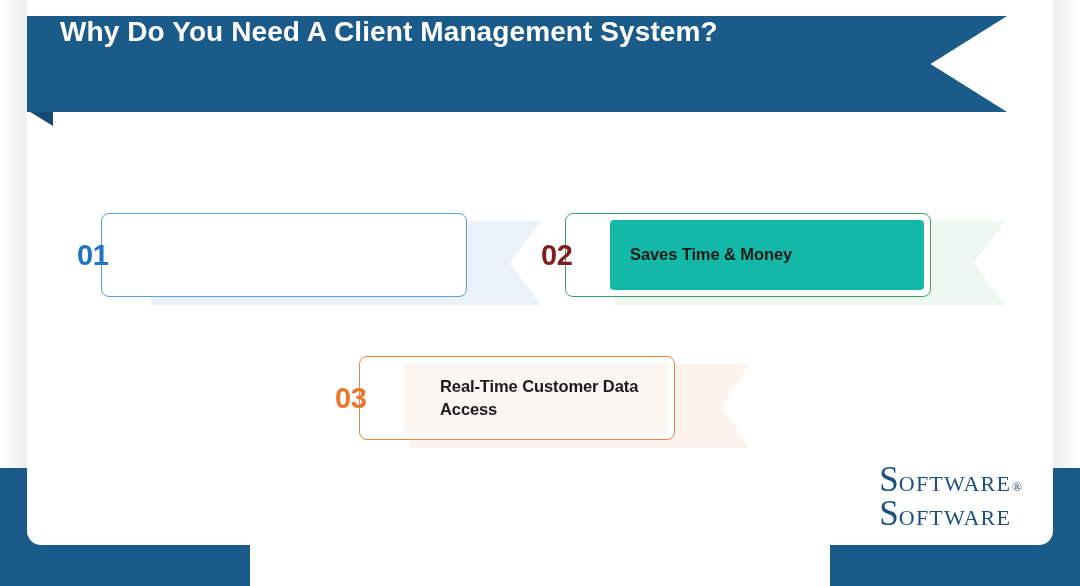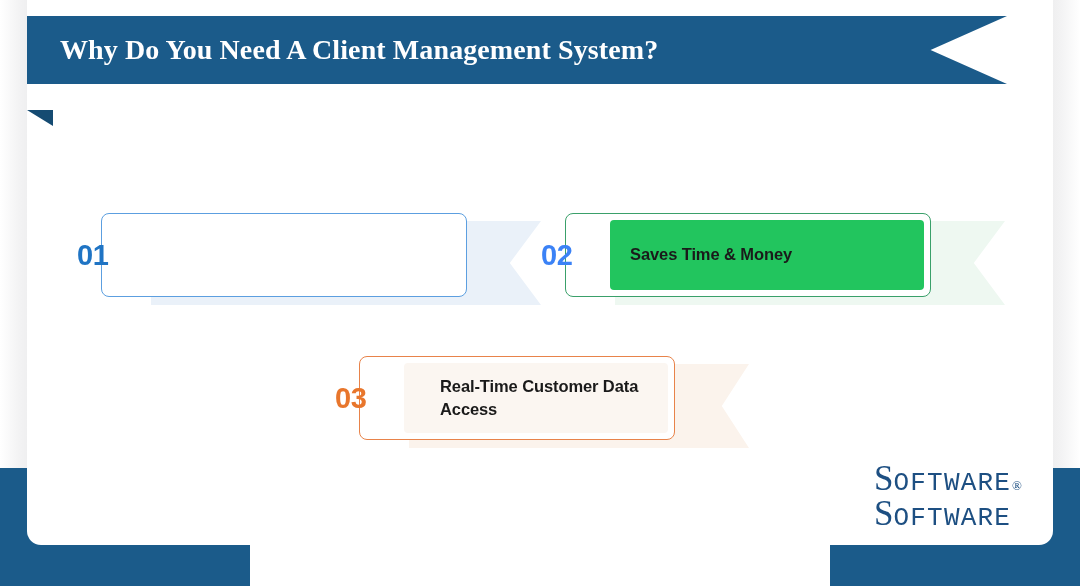--- a/index.html
+++ b/index.html
@@ -93,27 +93,25 @@
     top: 16px;
     width: 980px;
     height: 94px;
     z-index: 6;
   }
   .ribbon {
     position: absolute;
     left: 0;
     top: 0;
     width: 980px;
-    height: 68px;
+    height: 96px;
     background: #1b5b8a;
     -webkit-clip-path: polygon(0 0, 100% 0, 92.2% 50%, 100% 100%, 0 100%);
     clip-path: polygon(0 0, 100% 0, 92.2% 50%, 100% 100%, 0 100%);
     display: flex;
-    align-items: center;
-    font-family: Liberation Serif, serif;
   }
   .ribbon-title {
     color: #ffffff;
     font-size: 28px;
     font-weight: bold;
     letter-spacing: 0.1px;
     padding-left: 33px;
     white-space: nowrap;
   }
   
@@ -198,22 +196,22 @@
   #card-01 { left: 101px; top: 209px; width: 390px; }
   #card-01 .card-box { width: 366px; border-color: #5c9fe0; }
   #card-01 .card-echo { background: #eaf1f9; }
   #card-01 .card-num { color: #1f74c4; }
   #card-01 .card-panel { background: #f2f7fc; }
 
   
   #card-02 { left: 565px; top: 209px; width: 390px; }
   #card-02 .card-box { width: 366px; border-color: #3aa06a; }
   #card-02 .card-echo { background: #eef8f1; }
-  #card-02 .card-num { color: #3b82f6; }
-  #card-02 .card-panel { background: #22c55e; }
+  #card-02 .card-num { color: #7f1d1d; }
+  #card-02 .card-panel { background: #14b8a6; }
 
   
   #card-03 { left: 359px; top: 352px; width: 340px; }
   #card-03 .card-box { width: 316px; border-color: #e8834a; }
   #card-03 .card-echo { background: #fbf3ec; }
   #card-03 .card-num { color: #e8762c; }
   #card-03 .card-panel { background: #fbf6f1; padding-left: 36px; }
 
   
   .logo {
@@ -221,21 +219,21 @@
     right: 58px;
     bottom: 55px;
     z-index: 7;
     color: #1d4f82;
     font-family: "Liberation Serif", serif;
     line-height: 0.96;
     text-align: left;
   }
   .logo-row { display: flex; align-items: baseline; white-space: nowrap; }
   .logo-cap { font-size: 35px; }
-  .logo-small { font-size: 26px; letter-spacing: 1.2px; font-family: Liberation Mono, monospace; }
+  .logo-small { font-size: 22px; letter-spacing: 1.2px; }
   .logo-reg { font-size: 13px; vertical-align: super; margin-left: 1px; }
   .logo-row.second { margin-top: 1px; }
 </style>
 </head>
 <body>
 
 <div class="canvas">
 
   <div class="edge-shade left"></div>
   <div class="edge-shade right"></div>

